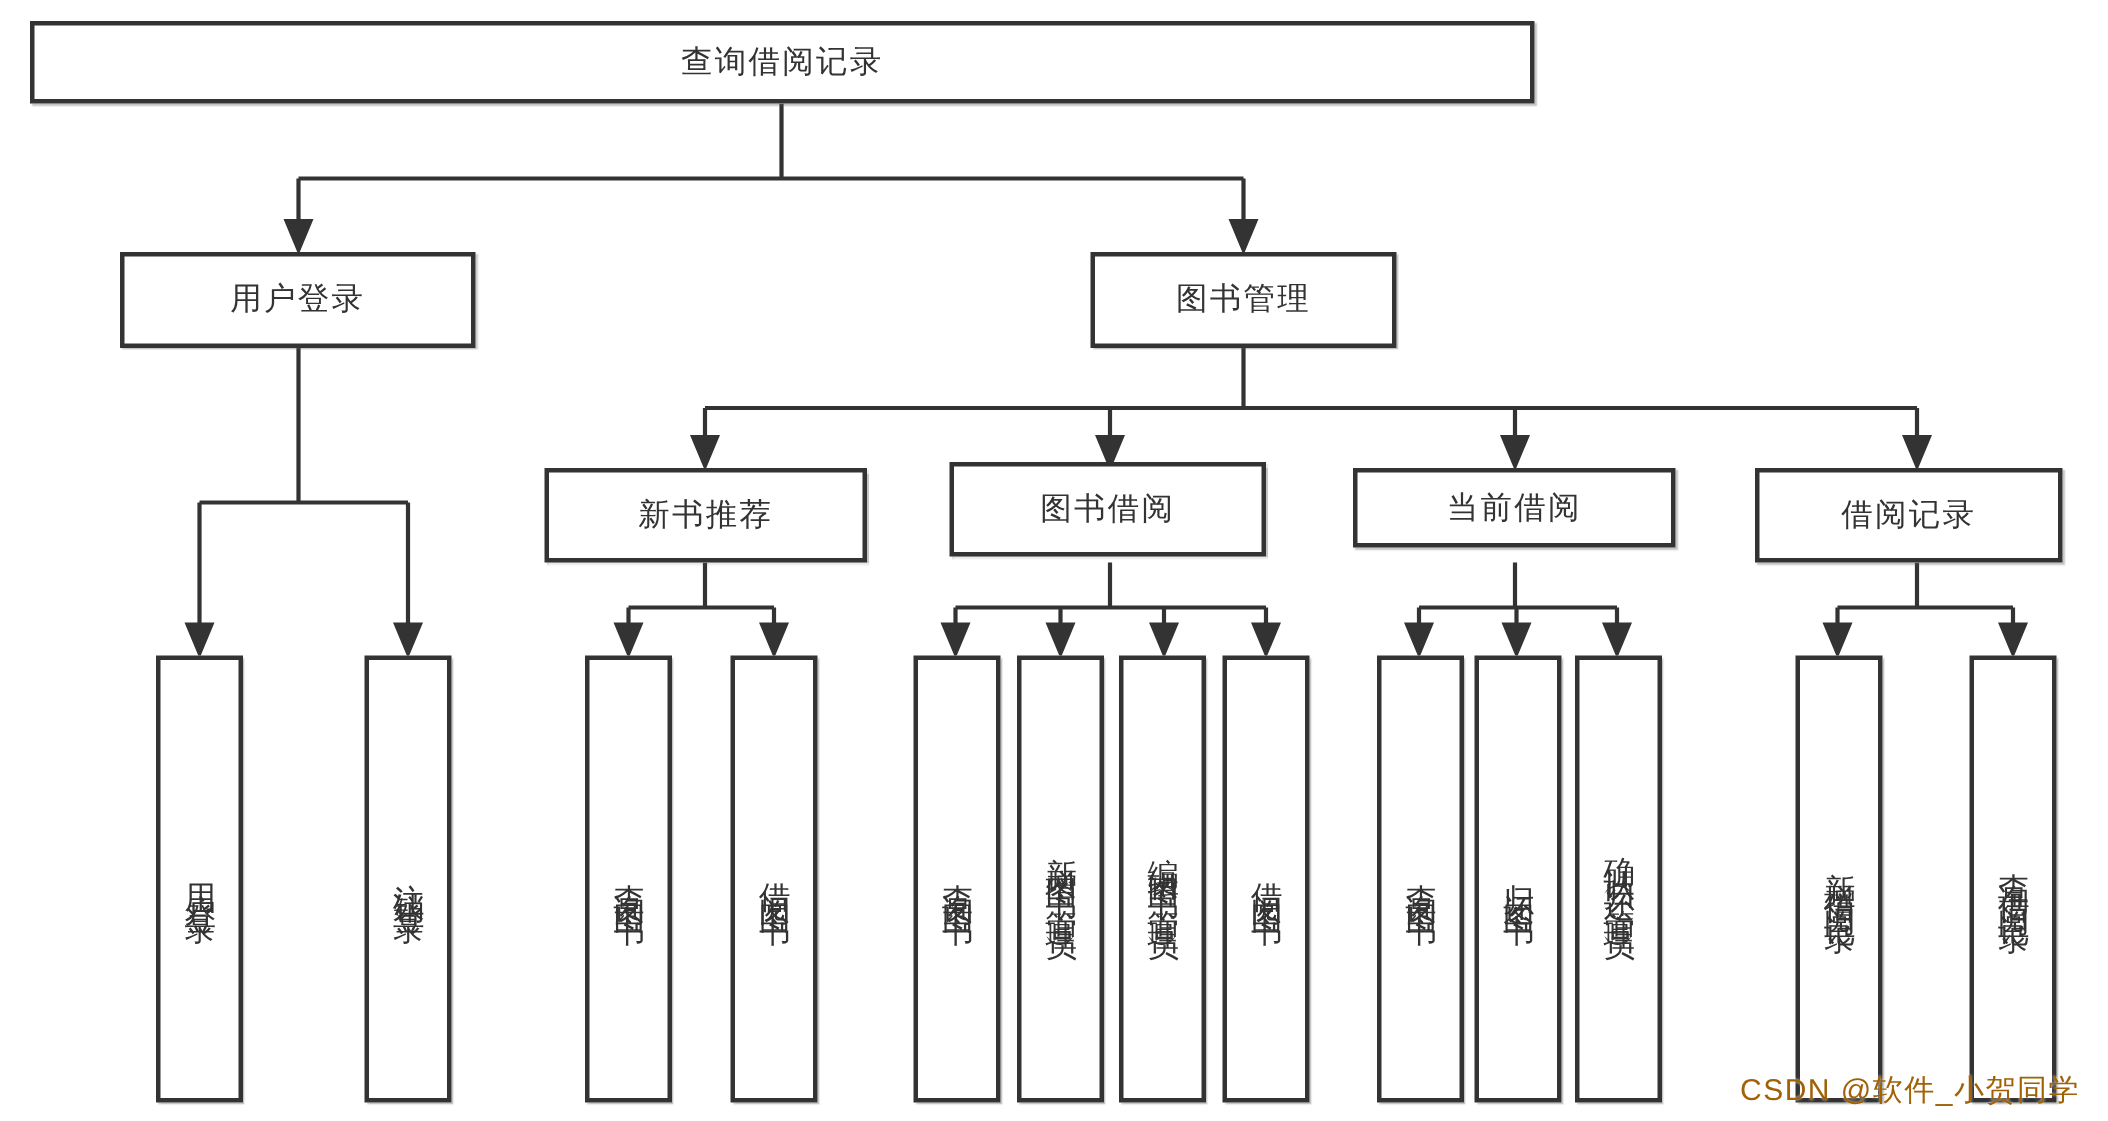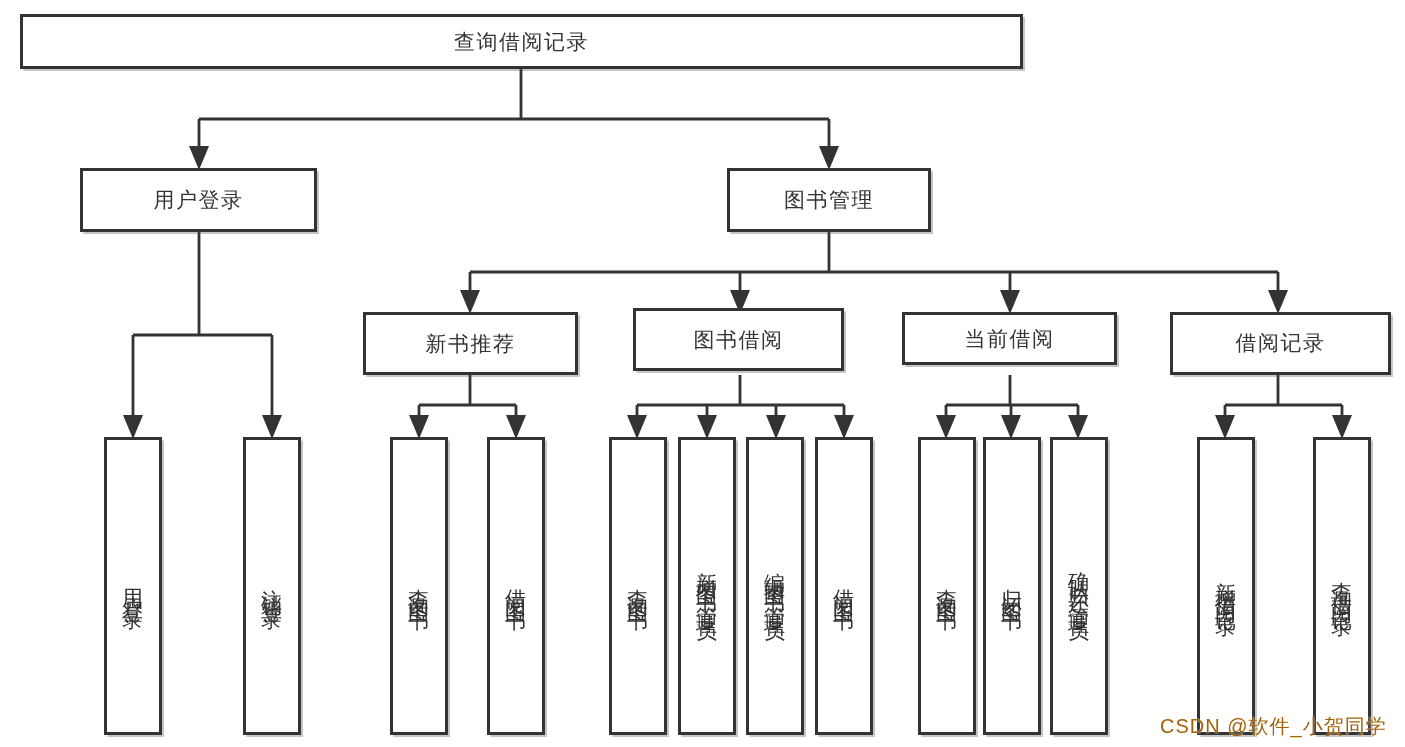--- a/index.html
+++ b/index.html
@@ -66,21 +66,21 @@
 
   <div class="box" style="left:363px;top:312px;width:215px;height:63px;justify-content:center;">
     <span class="lbl">新书推荐</span>
   </div>
   <div class="box" style="left:633px;top:308px;width:211px;height:63px;">
     <span class="lbl">图书借阅</span>
   </div>
   <div class="box" style="left:902px;top:312px;width:215px;height:53px;">
     <span class="lbl">当前借阅</span>
   </div>
-  <div class="box" style="left:1170px;top:312px;width:221px;height:63px;font-family:Liberation Serif, serif;">
+  <div class="box" style="left:1170px;top:312px;width:205px;height:63px;">
     <span class="lbl">借阅记录</span>
   </div>
 
   <div class="box leaf" style="left:104px;top:437px;width:58px;height:298px;">
     <span class="lbl">用户登录</span>
   </div>
   <div class="box leaf" style="left:243px;top:437px;width:58px;height:298px;">
     <span class="lbl">注销登录</span>
   </div>
 

